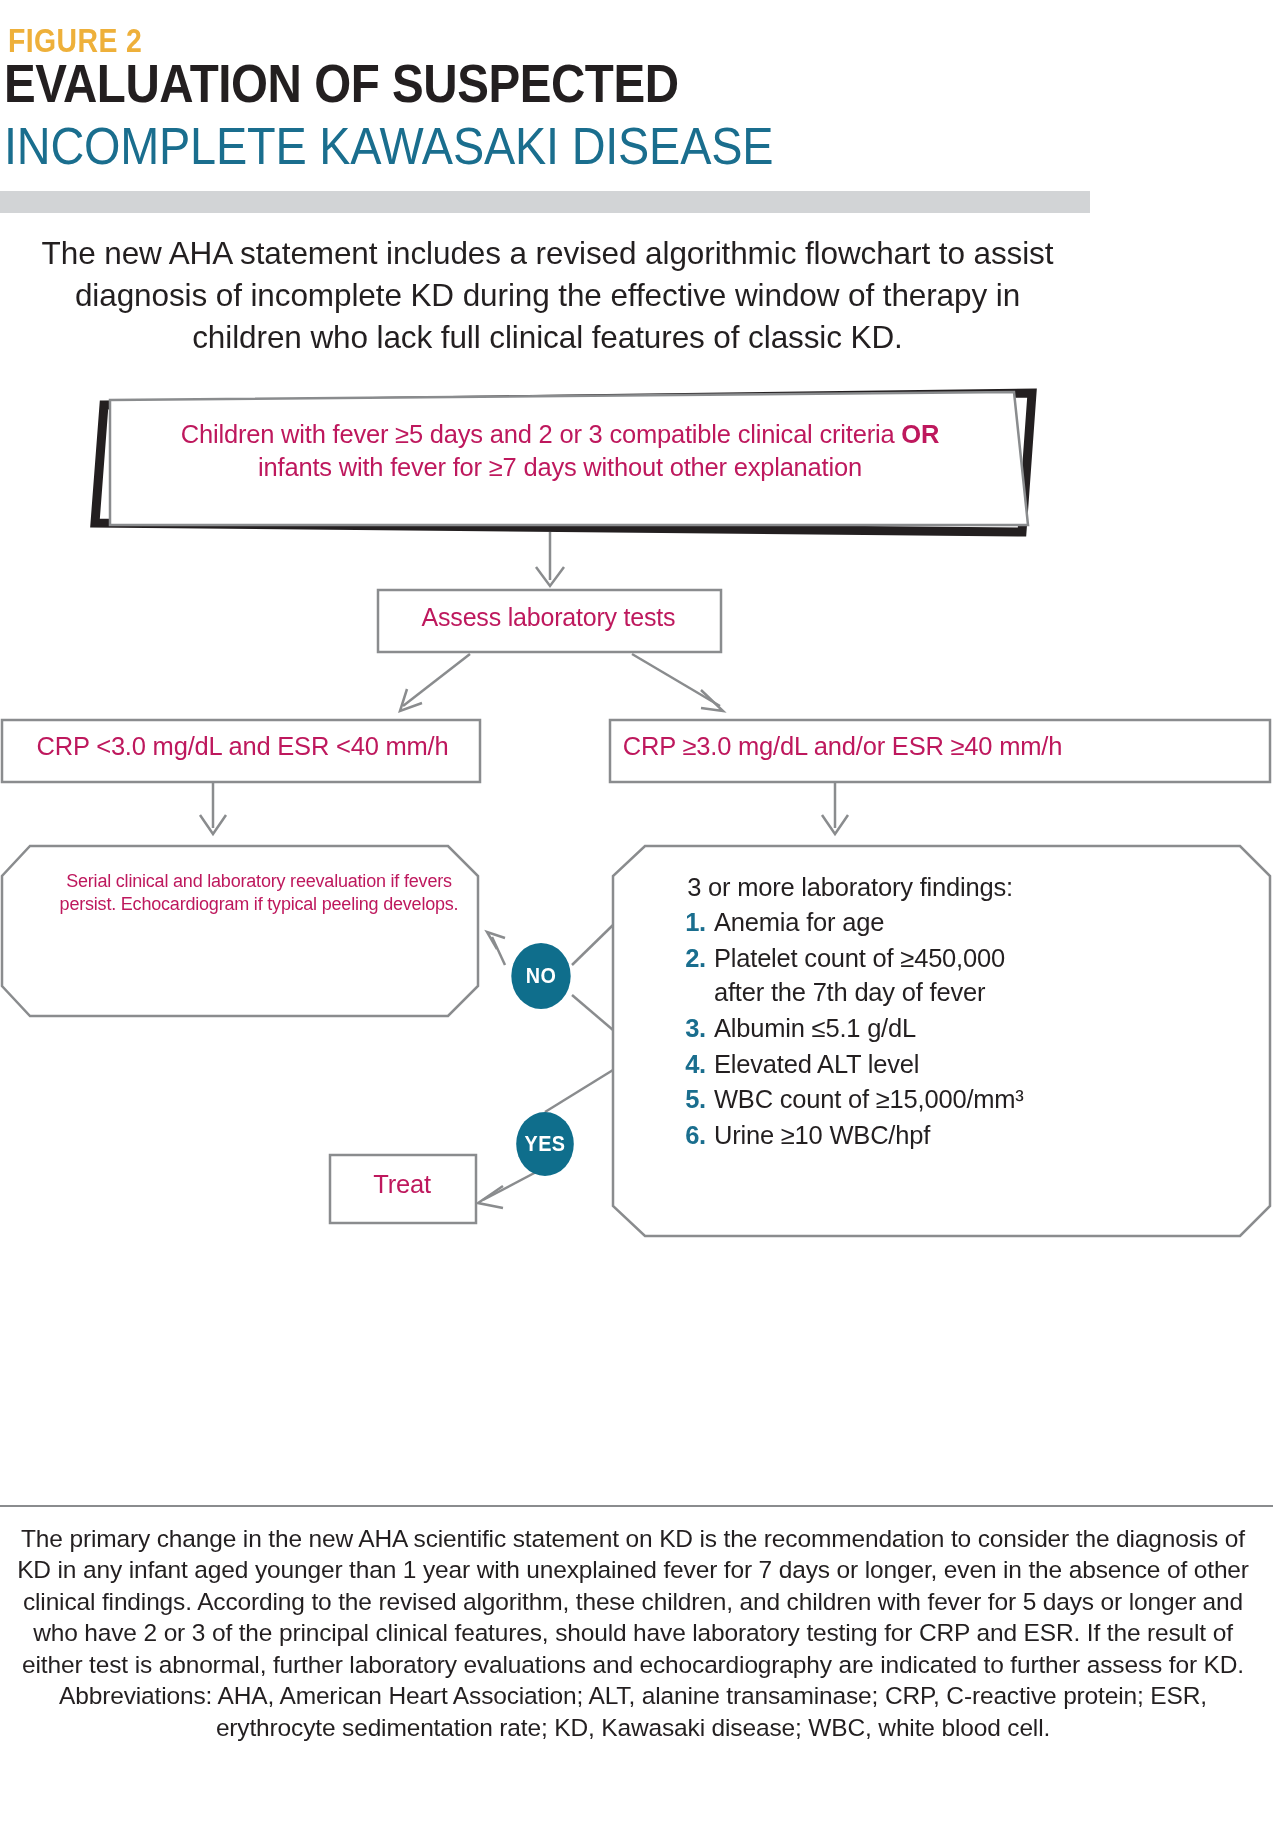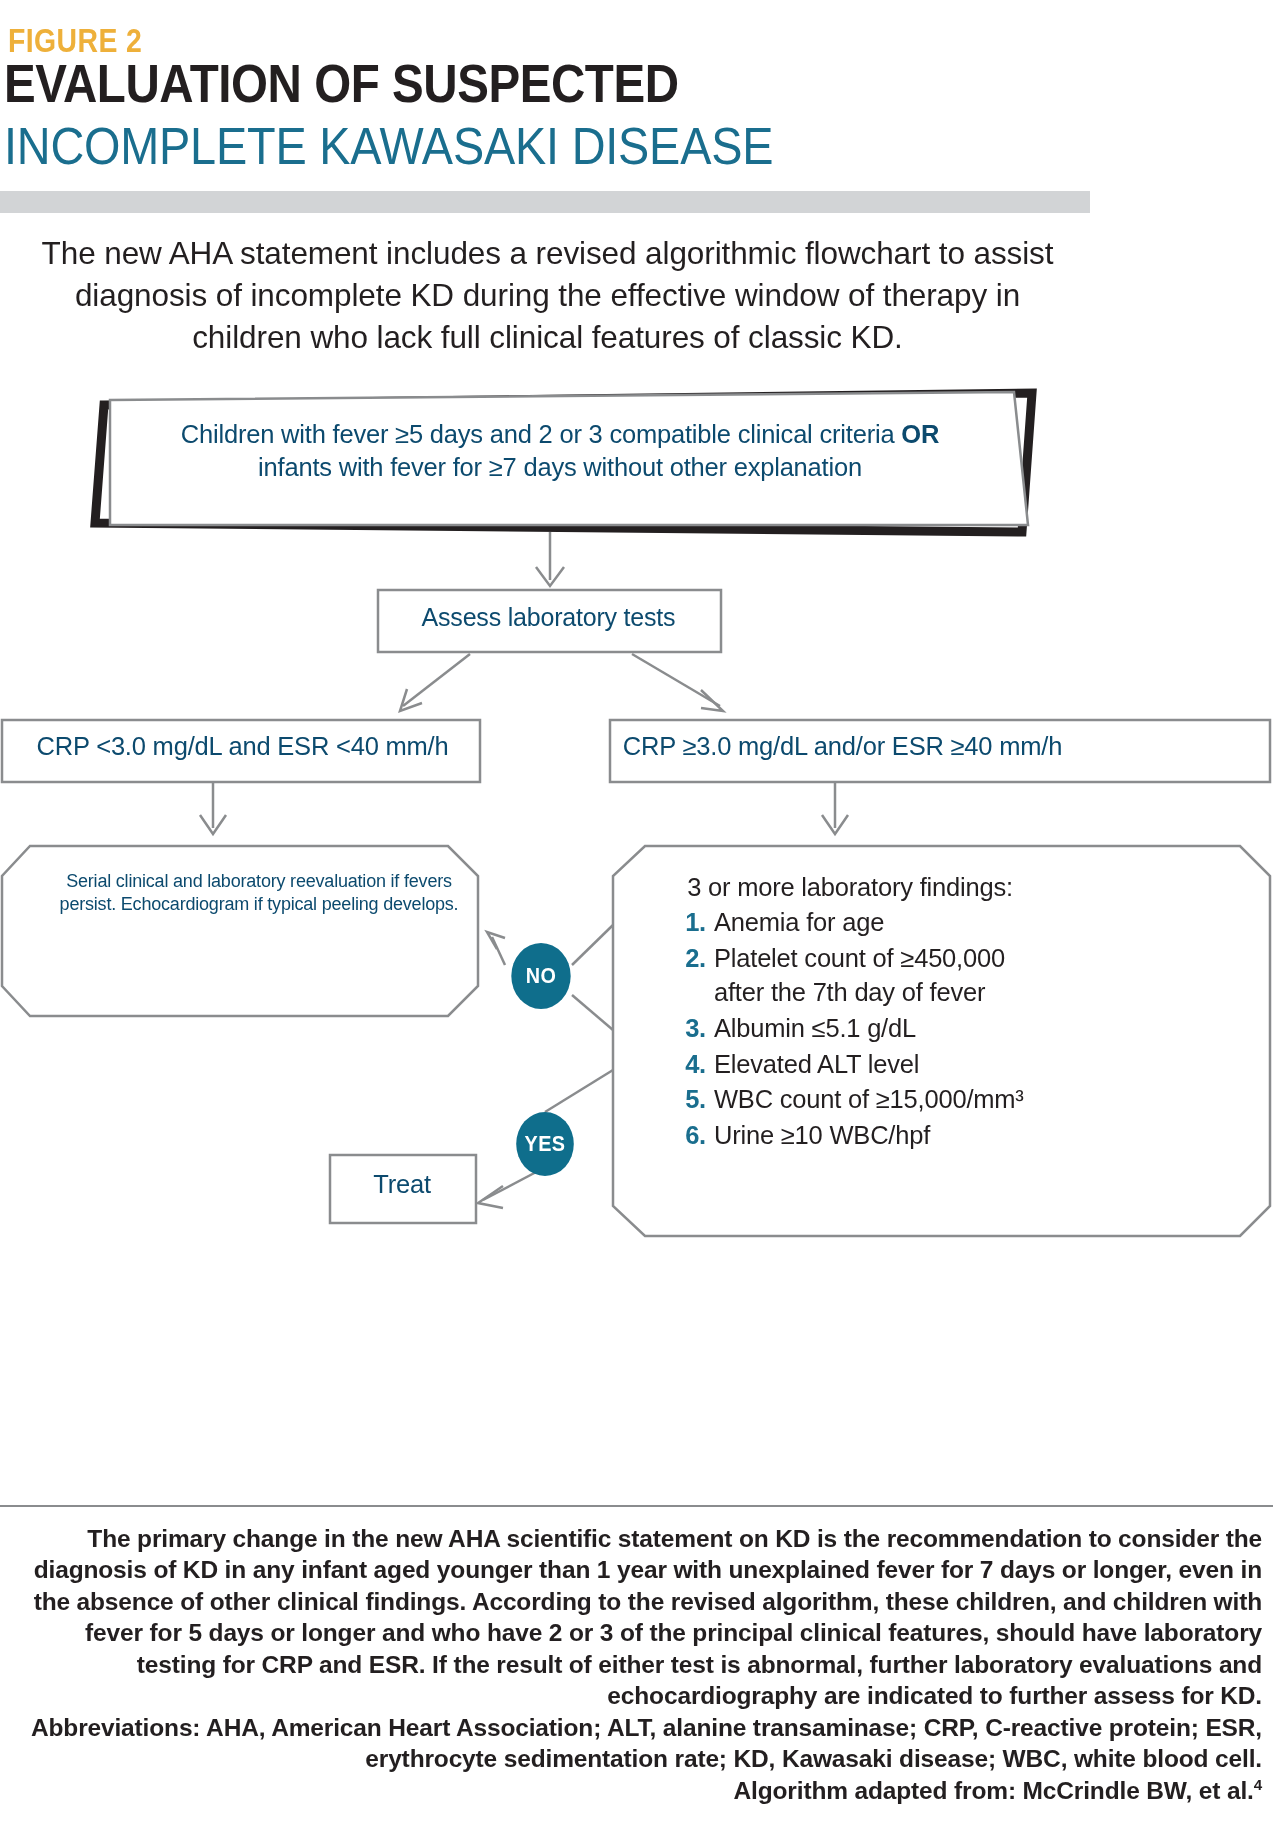--- a/index.html
+++ b/index.html
@@ -47,21 +47,21 @@
     color: #231f20; letter-spacing: -0.1px;
   }
 
   
   .flow { position: absolute; left: 0; top: 0; width: 1273px; height: 1832px; }
   .flow svg { position: absolute; left: 0; top: 0; }
 
   .node-text {
     position: absolute;
     text-align: center;
-    color: #0c4a6e;
+    color: #be185d;
     font-family: "Liberation Sans", sans-serif;
     letter-spacing: -0.2px;
   }
 
   #banner-text {
     left: 120px; top: 398px; width: 880px;
     font-size: 25.5px; line-height: 1.30;
   }
   #banner-text b { font-weight: bold; }
 
@@ -122,21 +122,21 @@
   .cap-rule {
     position: absolute; left: 0; top: 1485px; width: 1273px;
     height: 2px; background: #8a8c8e;
   }
   .caption {
     position: absolute; left: 4px; top: 1503px; width: 1258px;
     font-size: 24.5px; line-height: 1.285; color: #231f20;
     letter-spacing: -0.15px;
   }
   .caption p { margin: 0; }
-  .caption p.block { text-align: right; font-weight: bold; }
+  .caption p.block { text-align: center; }
 </style>
 </head>
 <body>
 
 <div class="page">
 
   <div class="fig-label">FIGURE 2</div>
   <div class="title-main">EVALUATION OF SUSPECTED</div>
   <div class="title-sub">INCOMPLETE KAWASAKI DISEASE</div>
   <div class="grey-bar"></div>
@@ -210,16 +210,15 @@
     </div>
 
     <div class="circle" id="circle-no">NO</div>
     <div class="circle" id="circle-yes">YES</div>
   </div>
 
   <div class="cap-rule"></div>
   <div class="caption">
     <p class="block">The primary change in the new AHA scientific statement on KD is the recommendation to consider the diagnosis of KD in any infant aged younger than 1 year with unexplained fever for 7 days or longer, even in the absence of other clinical findings. According to the revised algorithm, these children, and children with fever for 5 days or longer and who have 2 or 3 of the principal clinical features, should have laboratory testing for CRP and ESR. If the result of either test is abnormal, further laboratory evaluations and echocardiography are indicated to further assess for KD.</p>
     <p class="block">Abbreviations: AHA, American Heart Association; ALT, alanine transaminase; CRP, C-reactive protein; ESR, erythrocyte sedimentation rate; KD, Kawasaki disease; WBC, white blood cell.</p>
-    <p class="block"><span>Algorithm adapted from: McCrindle BW, et al.</span><sup>4</sup></p>
   </div>
 
 </div>
 
 </body></html>

